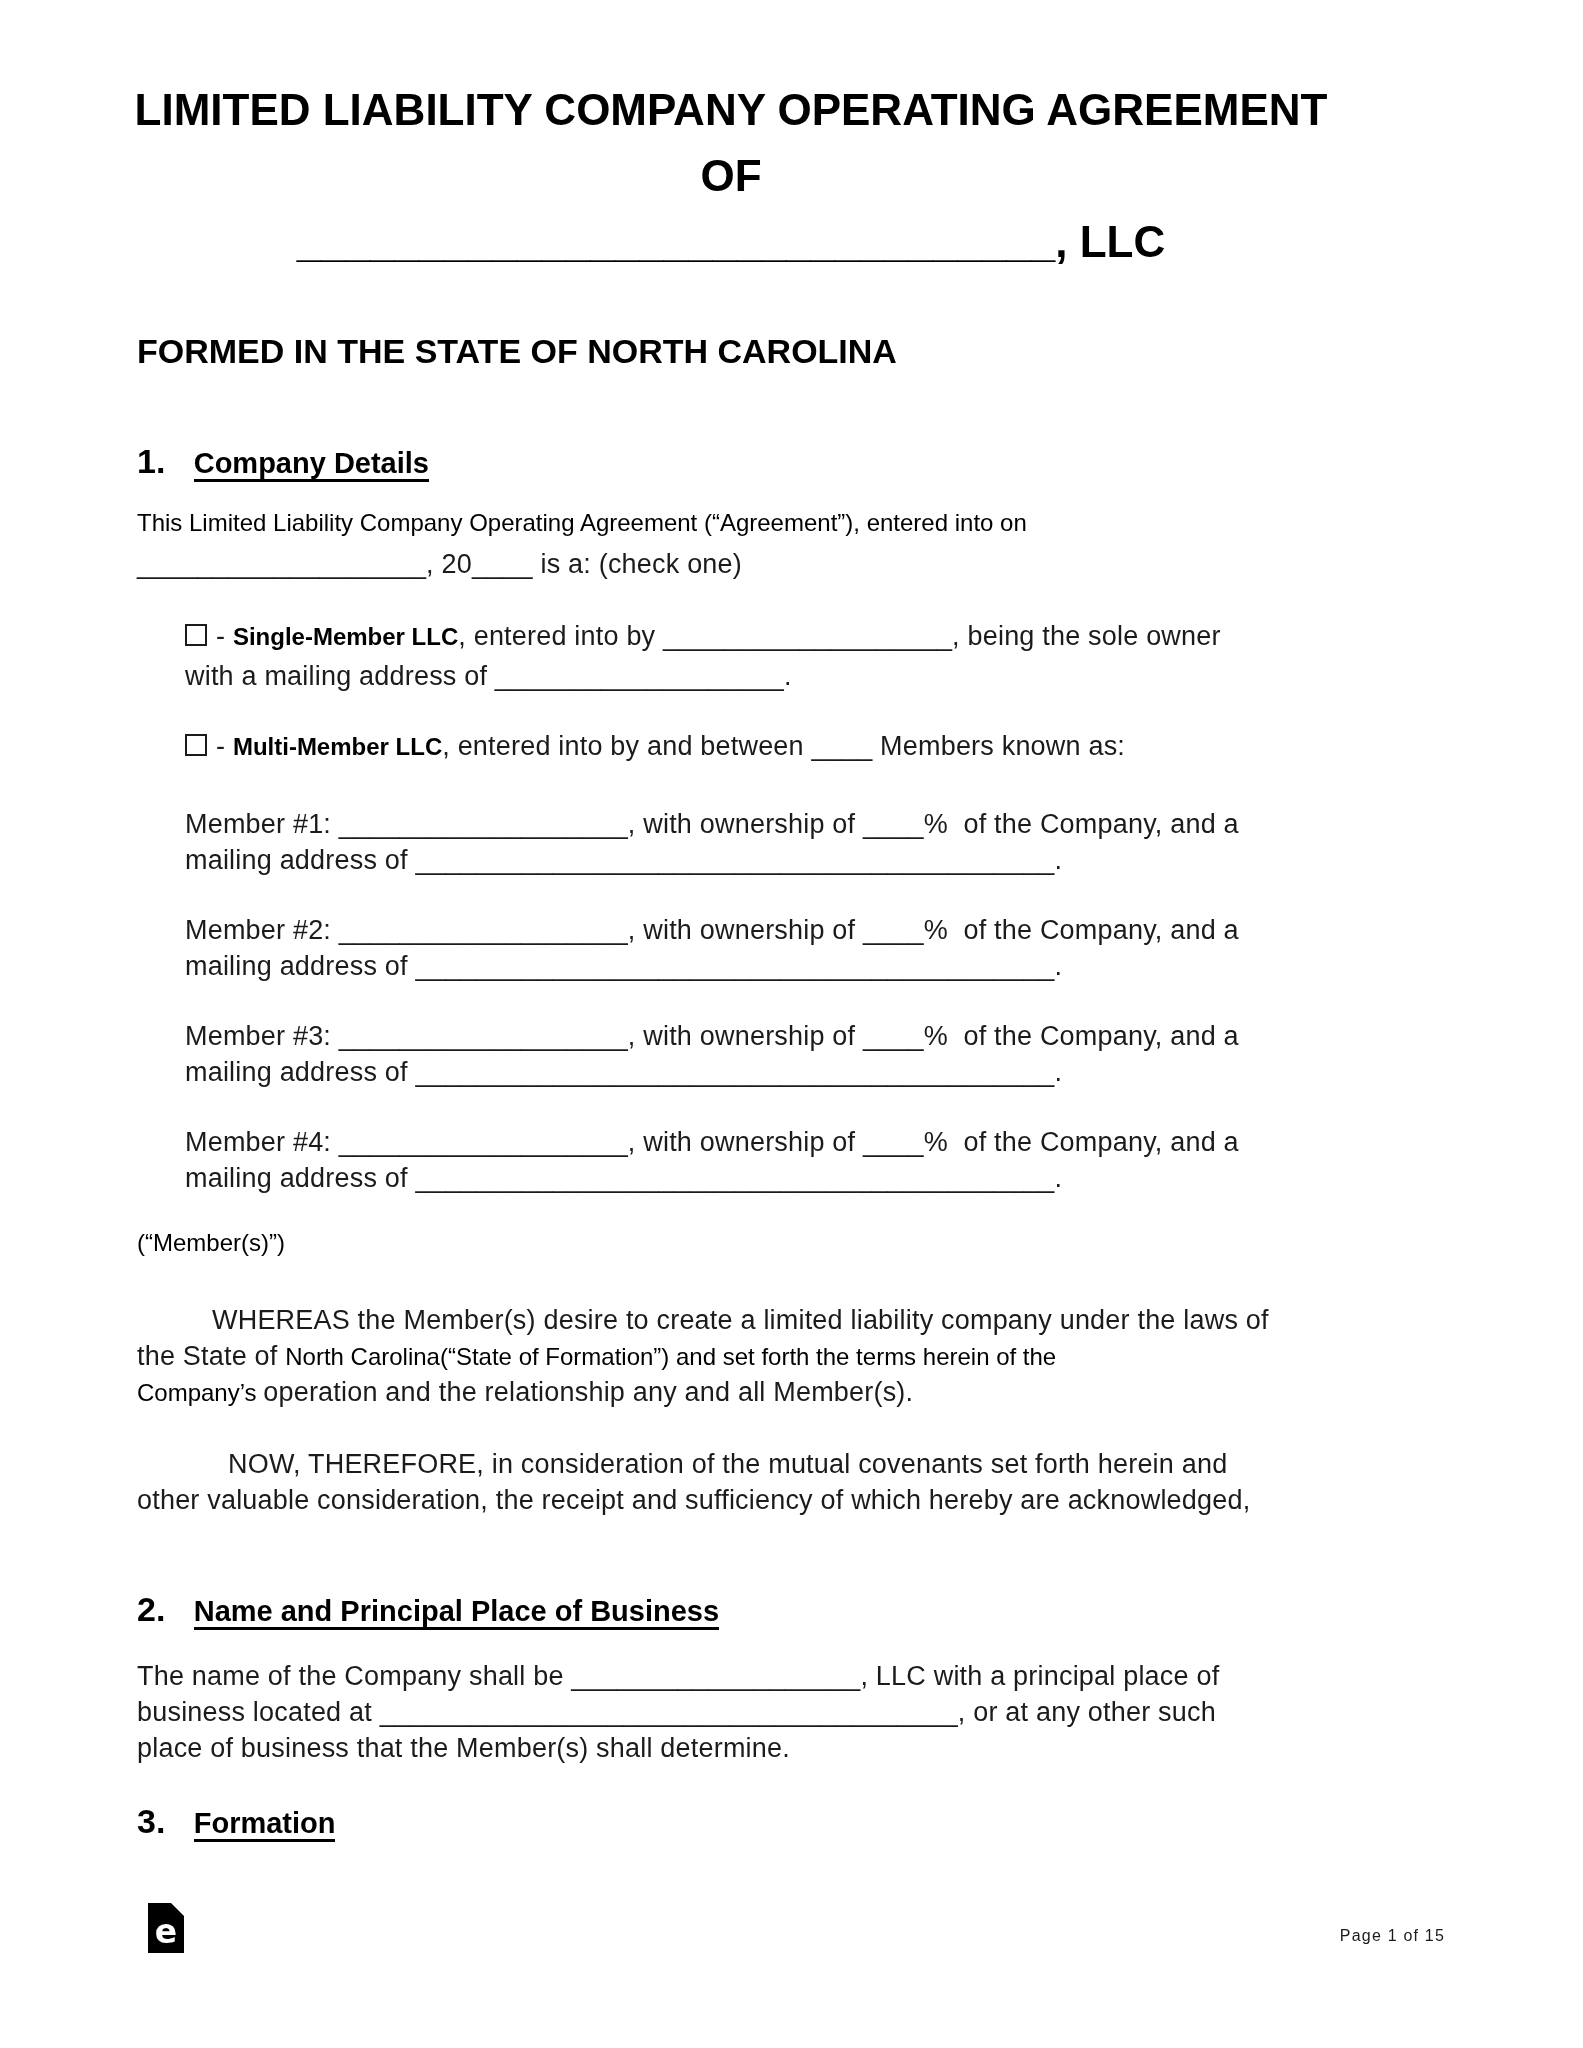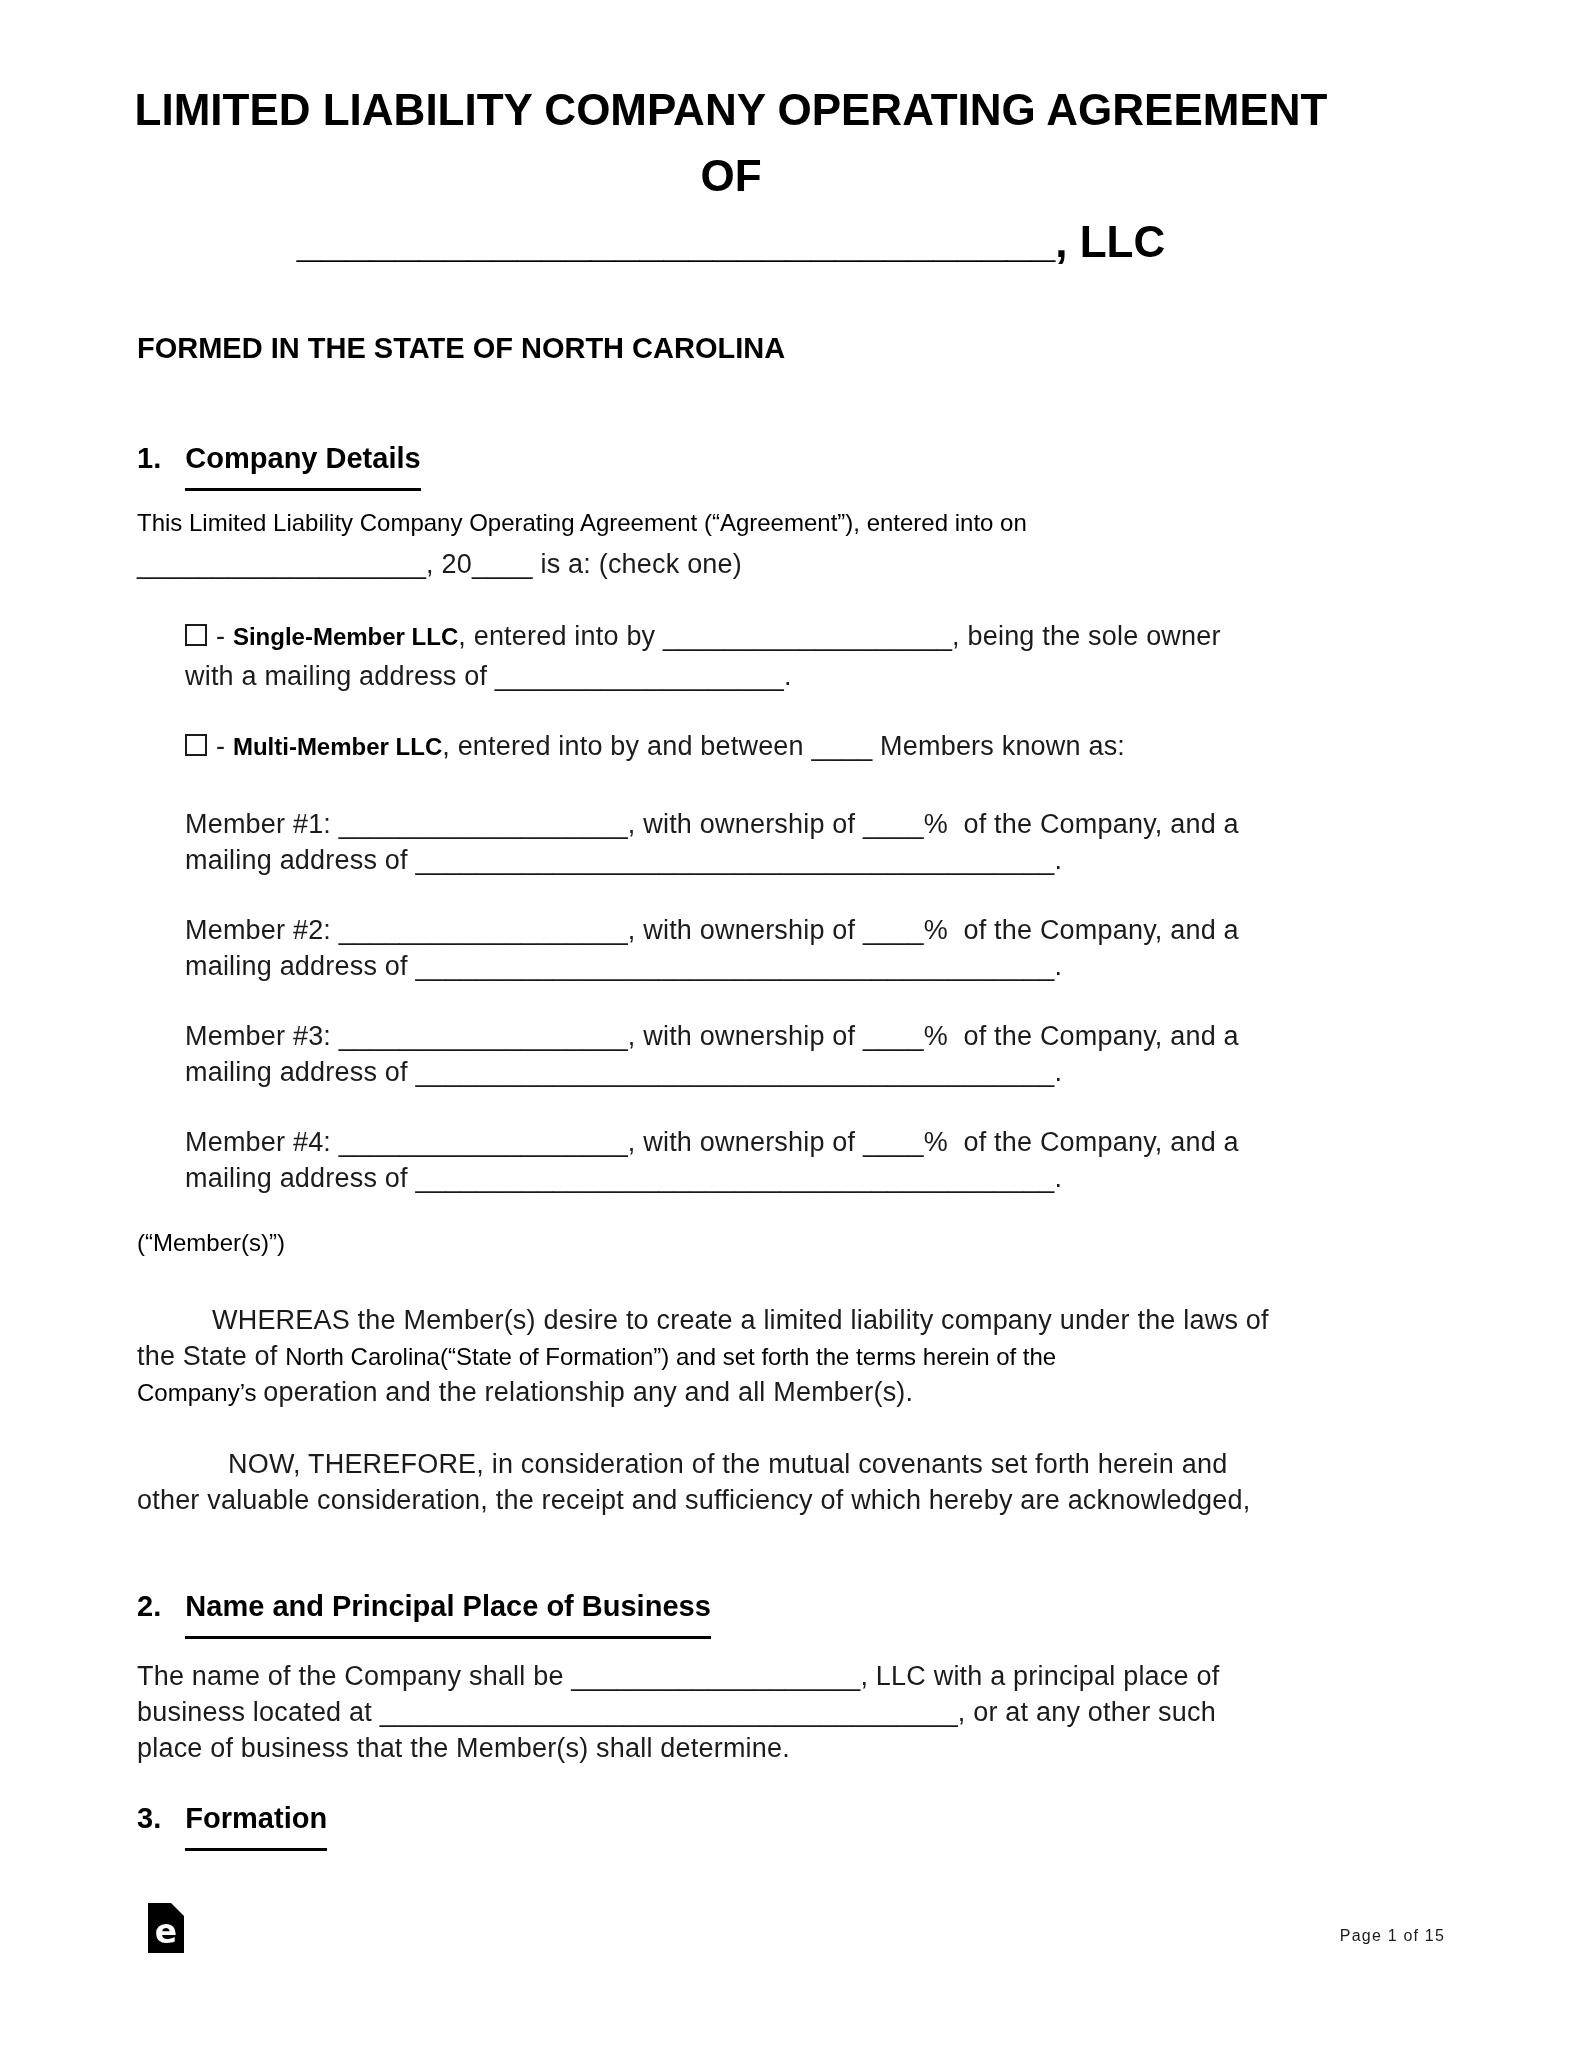--- a/index.html
+++ b/index.html
@@ -7,22 +7,22 @@
     position:relative; width:1583px; height:2048px; background:#ffffff;
     font-family:"Liberation Sans",sans-serif; color:#000; overflow:hidden;
   }
   .l { position:absolute; white-space:pre; line-height:1.25; }
   
   .ar  { font-size:24px; color:#000; }
   
   .tpl { font-size:27px; letter-spacing:0.2px; color:#1b1b1b; }
   .bld { font-weight:bold; }
   .title { left:0; width:1462px; text-align:center; font-size:44px; font-weight:bold; }
-  .hnum { font-size:29px; font-weight:bold; }
-  .htxt { font-size:29px; font-weight:bold; border-bottom:3px solid #000; padding-bottom:14px; }
+  .hnum { font-size:34px; font-weight:bold; }
+  .htxt { font-size:29px; font-weight:bold; border-bottom:3px solid #000; padding-bottom:0; }
   .small { font-size:16px; letter-spacing:1.2px; }
   .cb {
     display:inline-block; width:18px; height:18px; border:2px solid #1b1b1b;
     background:#fff; margin-right:9px; vertical-align:-1px;
   }
   .logo { position:absolute; left:148px; top:1903px; width:36px; height:50px; background:#000; }
   .logo-fold {
     position:absolute; top:0; right:0; width:0; height:0;
     border-top:13px solid #fff; border-left:13px solid transparent;
   }

